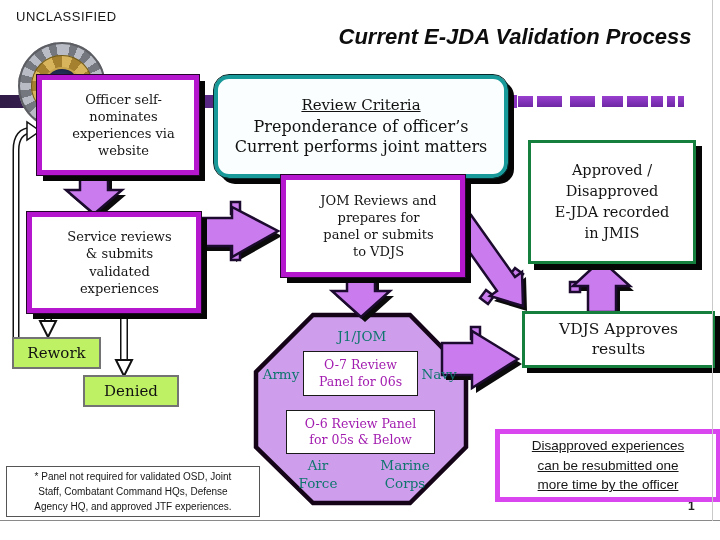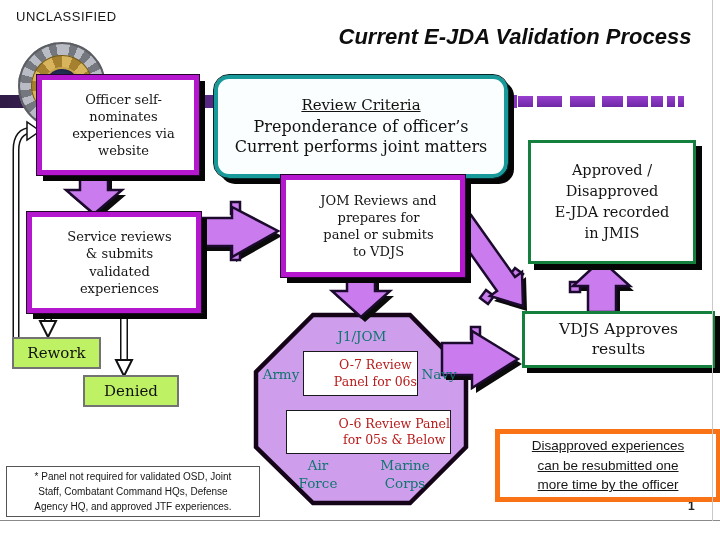--- a/index.html
+++ b/index.html
@@ -54,30 +54,30 @@
   #vdjs-box .box-text{font-size:15.5px;line-height:1.25;}
   #rework-box{left:12px;top:337px;width:85px;height:28px;font-size:15px;}
   #denied-box{left:83px;top:375px;width:92px;height:28px;font-size:15px;}
 
   
   #footnote-box{left:6px;top:466px;width:252px;height:49px;background:#fff;
                 border:1.5px solid #555;z-index:4;
                 font-family:"Liberation Sans",sans-serif;font-size:10px;line-height:1.5;
                 color:#161616;}
   #resubmit-box{left:495px;top:429px;width:216px;height:63px;background:#fff;
-                border:5px solid #f97316;z-index:4;
+                border:5px solid #d946ef;z-index:4;
                 font-family:"Liberation Sans",sans-serif;font-size:13.5px;line-height:1.45;
                 text-decoration:underline;color:#161616;}
 
   
   .oct-label{z-index:3;font-size:13.5px;color:#0f766e;text-align:center;}
   .panel-box{background:#fff;border:1.5px solid #1a1a1a;z-index:3;font-size:12.5px;
-             line-height:1.3;color:#b91c1c;justify-content:flex-end;}
+             line-height:1.3;color:#a21caf;}
   #o7-box{left:303px;top:351px;width:113px;height:43px;}
-  #o6-box{left:286px;top:410px;width:147px;height:42px;padding-left:16px;}
+  #o6-box{left:286px;top:410px;width:147px;height:42px;}
   #lbl-j1jom{left:312px;top:328px;width:100px;}
   #lbl-army{left:254px;top:366px;width:54px;}
   #lbl-navy{left:412px;top:366px;width:54px;}
   #lbl-airforce{left:290px;top:456px;width:56px;line-height:1.35;}
   #lbl-marine{left:370px;top:456px;width:70px;line-height:1.35;}
 
   #arrows,#octagon-svg{position:absolute;left:0;top:0;z-index:3;}
   #octagon-svg{z-index:2;}
 
   #page-number{left:688px;top:499px;font-family:"Liberation Sans",sans-serif;

